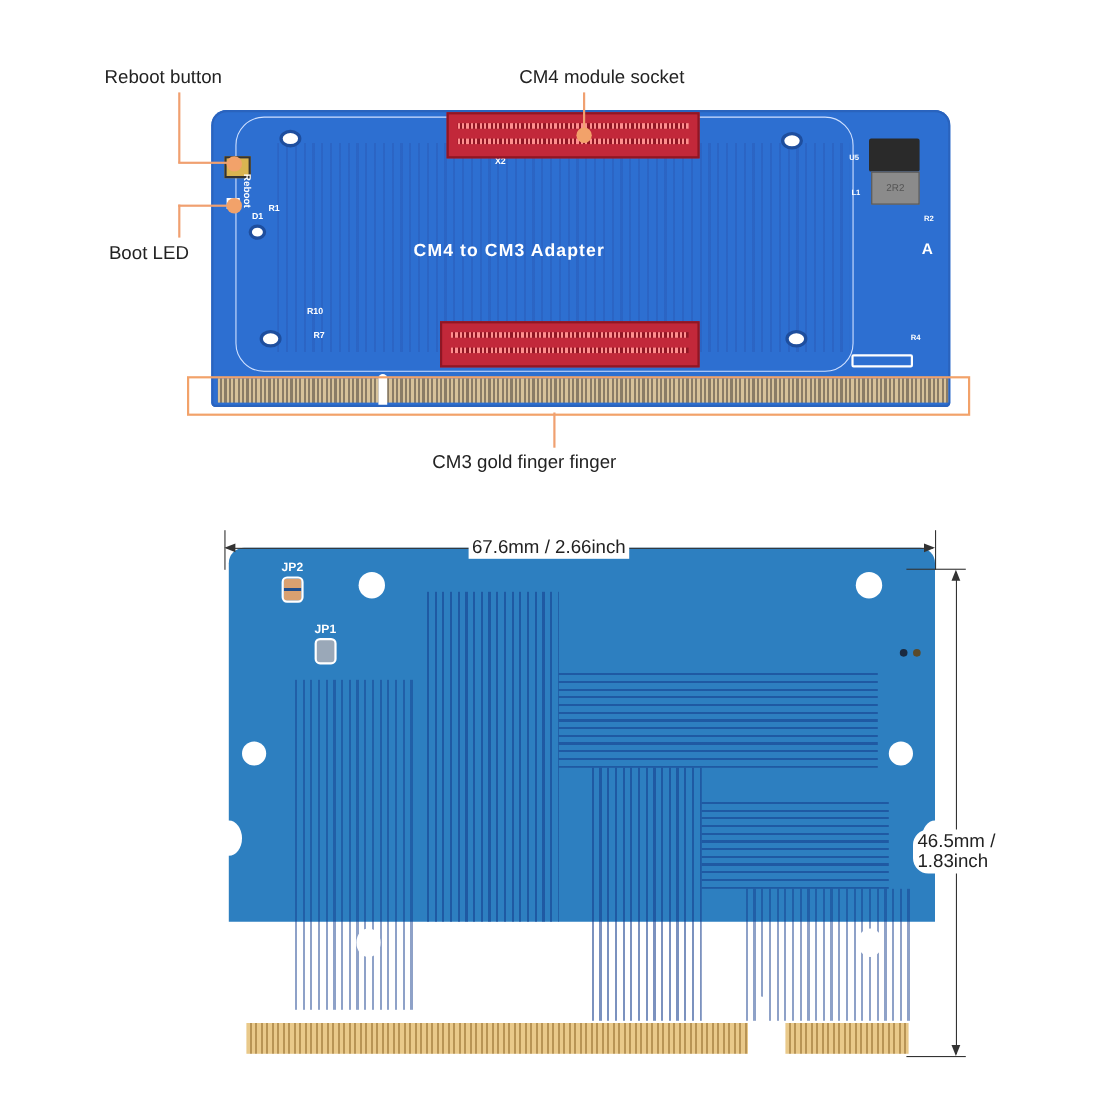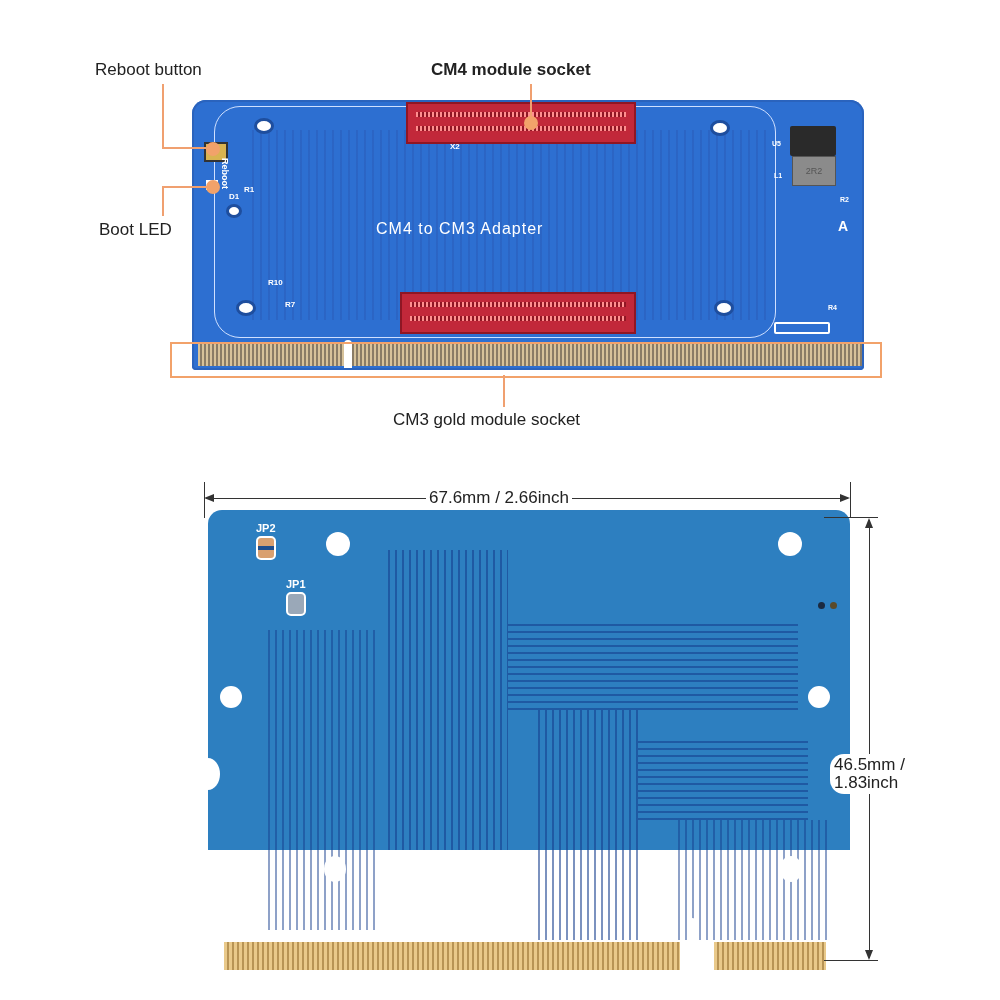--- a/index.html
+++ b/index.html
@@ -9,25 +9,25 @@
   .lead{background:#f0a070;}
   .dot{width:14px;height:14px;border-radius:50%;background:#f2a26a;}
   
   .top-board{left:192px;top:100px;width:672px;height:270px;background:#2d6fd1;border-radius:14px 14px 4px 4px;box-shadow:inset 0 0 0 2px #2a63bd;}
   .top-board .inner-outline{left:22px;top:6px;width:560px;height:230px;border:1.5px solid #cfe0ff;border-radius:26px;}
   .trace-area{left:60px;top:30px;width:520px;height:190px;background:
     repeating-linear-gradient(90deg, rgba(40,80,170,.55) 0 2px, transparent 2px 8px);opacity:.6;}
   .socket{background:#c2283a;border:2px solid #8f1624;}
   .socket .pins{position:absolute;left:8px;right:8px;height:5px;background:repeating-linear-gradient(90deg,#ff8f8f 0 2px,#8f1624 2px 4px);}
   .hole{border-radius:50%;background:#fff;border:3px solid #1e4e9e;}
-  .title-silk{font-weight:normal;color:#fff;font-size:16px;letter-spacing:1px;}
+  .title-silk{font-weight:bold;color:#fff;font-size:16px;letter-spacing:1px;}
   .gold-top{left:198px;top:344px;width:664px;height:22px;background:repeating-linear-gradient(90deg,#d7c29a 0 2px,#8a7c66 2px 4px);}
   .highlight-box{border:2px solid #f2a26a;}
   
-  .bottom-board{left:208px;top:510px;width:642px;height:340px;background:#2d7fc0;border-radius:14px 14px 0 0;}
+  .bottom-board{left:208px;top:498px;width:642px;height:340px;background:#2d7fc0;border-radius:14px 14px 0 0;}
   .bt-trace{background:repeating-linear-gradient(0deg,rgba(20,60,140,.8) 0 2px,transparent 2px 7px);}
   .bt-trace-h{background:repeating-linear-gradient(90deg,rgba(20,60,140,.8) 0 2px,transparent 2px 7px);}
   .gold-bottom{background:repeating-linear-gradient(90deg,#e9c98a 0 3px,#b89455 3px 5px);}
   .dim-line{background:#333;}
   .dim-text{font-size:17px;color:#222;background:#fff;padding:0 3px;white-space:nowrap;}
   .jp{border:2px solid #fff;border-radius:5px;}
   .jp-label{color:#fff;font-weight:bold;font-size:11px;}
 </style>
 </head>
 <body>
@@ -52,21 +52,21 @@
 
     <div class="abs" style="left:598px;top:26px;width:46px;height:30px;background:#2a2a2a;border-radius:2px;"></div>
     <div class="abs" style="left:600px;top:56px;width:42px;height:28px;background:#8b8b8b;border:1px solid #555;color:#555;font-size:9px;text-align:center;line-height:28px;">2R2</div>
     <div class="abs" style="left:580px;top:40px;color:#fff;font-size:7px;font-weight:bold;">U5</div>
     <div class="abs" style="left:582px;top:72px;color:#fff;font-size:7px;font-weight:bold;">L1</div>
     <div class="abs" style="left:648px;top:96px;color:#fff;font-size:7px;font-weight:bold;">R2</div>
     <div class="abs" style="left:646px;top:118px;color:#fff;font-size:14px;font-weight:bold;">A</div>
     <div class="abs" style="left:636px;top:204px;color:#fff;font-size:7px;font-weight:bold;">R4</div>
     <div class="abs" style="left:582px;top:222px;width:52px;height:8px;border:2px solid #fff;border-radius:2px;"></div>
 
-    <div class="abs" style="left:76px;top:178px;color:#fff;font-size:8px;font-weight:bold;">R10</div>
+    <div class="abs" style="left:87px;top:178px;color:#fff;font-size:8px;font-weight:bold;">R10</div>
     <div class="abs" style="left:93px;top:200px;color:#fff;font-size:8px;font-weight:bold;">R7</div>
     <div class="abs" style="left:258px;top:42px;color:#fff;font-size:8px;font-weight:bold;">X2</div>
     <div class="abs" style="left:138px;top:248px;color:#fff;font-size:8px;font-weight:bold;">X1</div>
 
     <div class="abs title-silk" style="left:184px;top:120px;">CM4 to CM3 Adapter</div>
   </div>
 
   <div class="abs socket" style="left:406px;top:102px;width:226px;height:38px;">
     <div class="pins" style="top:8px;"></div>
     <div class="pins" style="top:22px;"></div>
@@ -83,26 +83,26 @@
   <div class="abs callout" style="left:95px;top:60px;">Reboot button</div>
   <div class="abs lead" style="left:162px;top:84px;width:1.5px;height:64px;"></div>
   <div class="abs lead" style="left:162px;top:147px;width:52px;height:1.5px;"></div>
   <div class="abs dot" style="left:206px;top:142px;"></div>
 
   <div class="abs callout" style="left:99px;top:220px;text-align:right;">Boot LED</div>
   <div class="abs lead" style="left:162px;top:186px;width:1.5px;height:30px;"></div>
   <div class="abs lead" style="left:162px;top:186px;width:50px;height:1.5px;"></div>
   <div class="abs dot" style="left:206px;top:180px;"></div>
 
-  <div class="abs callout" style="left:431px;top:60px;font-weight:bold;">CM4 module socket</div>
+  <div class="abs callout" style="left:472px;top:60px;">CM4 module socket</div>
   <div class="abs lead" style="left:530px;top:84px;width:1.5px;height:36px;"></div>
   <div class="abs dot" style="left:524px;top:116px;"></div>
 
   <div class="abs lead" style="left:503px;top:375px;width:1.5px;height:32px;"></div>
-  <div class="abs callout" style="left:393px;top:410px;">CM3 gold module socket</div>
+  <div class="abs callout" style="left:393px;top:410px;">CM3 gold finger finger</div>
 </div>
 
 <div class="abs" style="left:0;top:450px;width:1000px;height:550px;">
 </div>
 
 <div class="abs bottom-board">
 
   <div class="abs bt-trace-h" style="left:180px;top:40px;width:120px;height:300px;opacity:.7;"></div>
   <div class="abs bt-trace" style="left:300px;top:110px;width:290px;height:90px;opacity:.7;"></div>
   <div class="abs bt-trace-h" style="left:330px;top:200px;width:100px;height:230px;opacity:.7;"></div>

